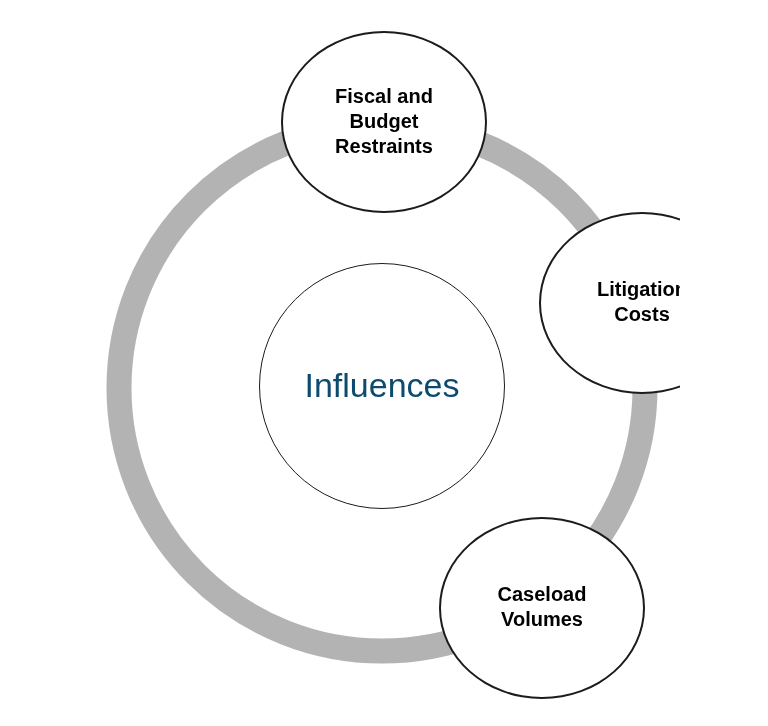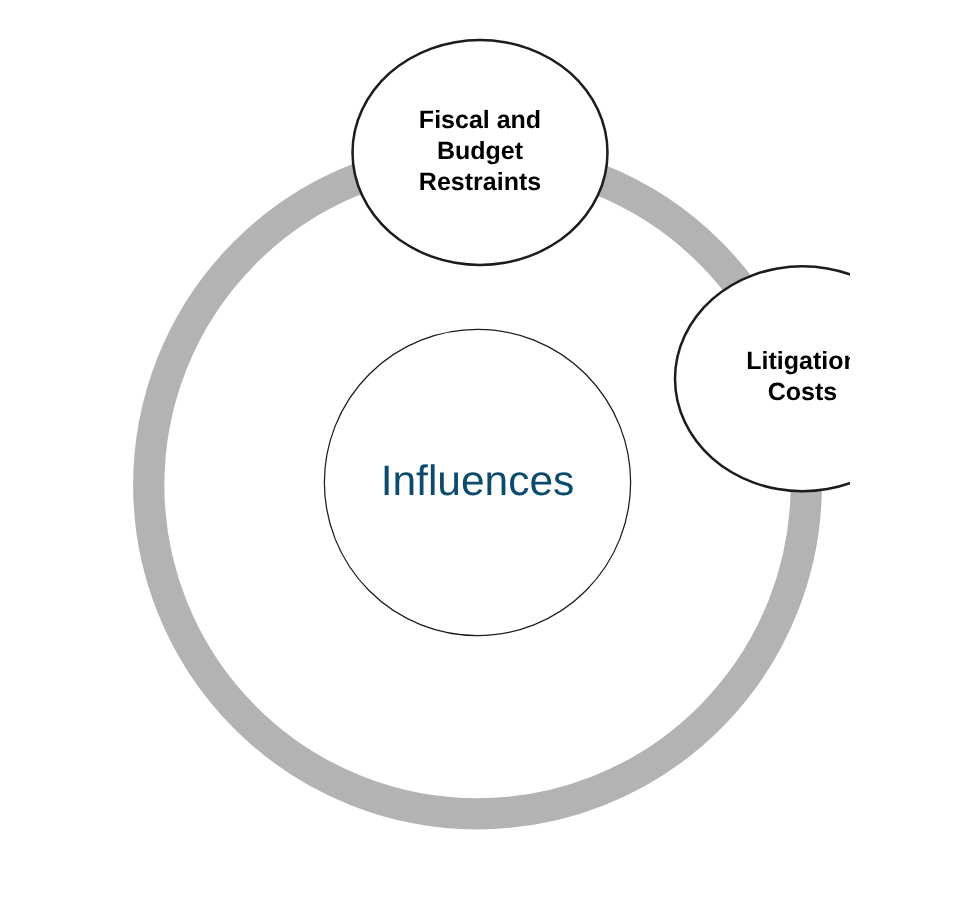--- a/index.html
+++ b/index.html
@@ -77,20 +77,24 @@
     <div class="node-label">Fiscal and
 Budget
 Restraints</div>
   </div>
 
   <div class="node satellite pos-right">
     <div class="node-label">Litigation
 Costs</div>
   </div>
 
+  <div class="node satellite pos-bottom-right">
+    <div class="node-label">Caseload
+Volumes</div>
+  </div>
 
 
 
   <div class="node center-node pos-center">
     <div class="center-label">Influences</div>
   </div>
 
 </div>
 
 </body></html>

